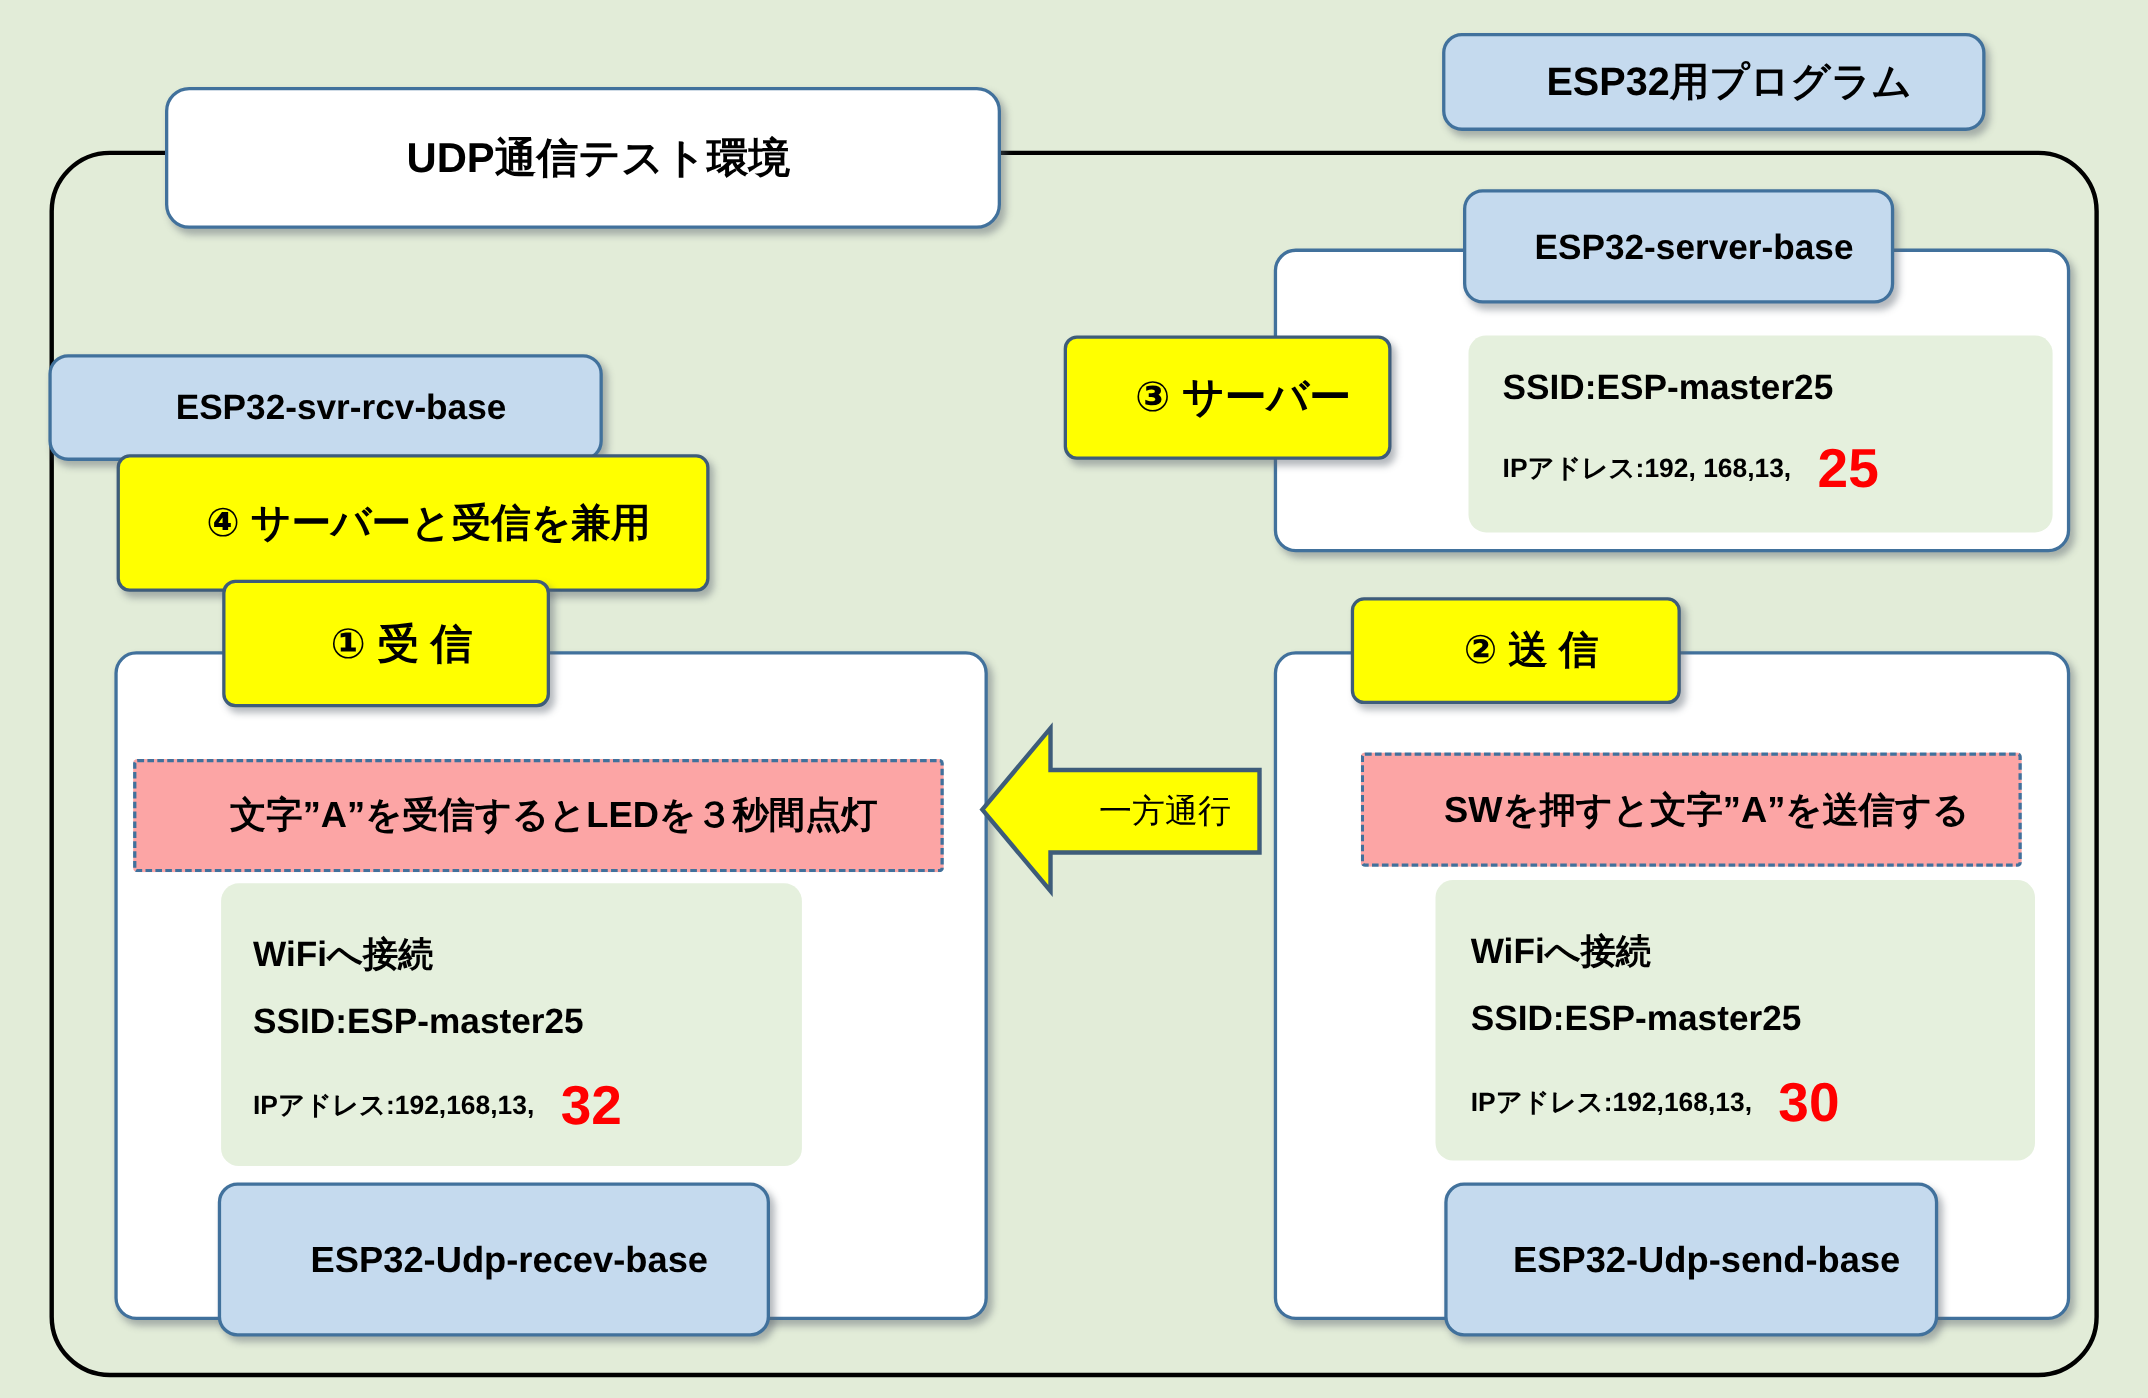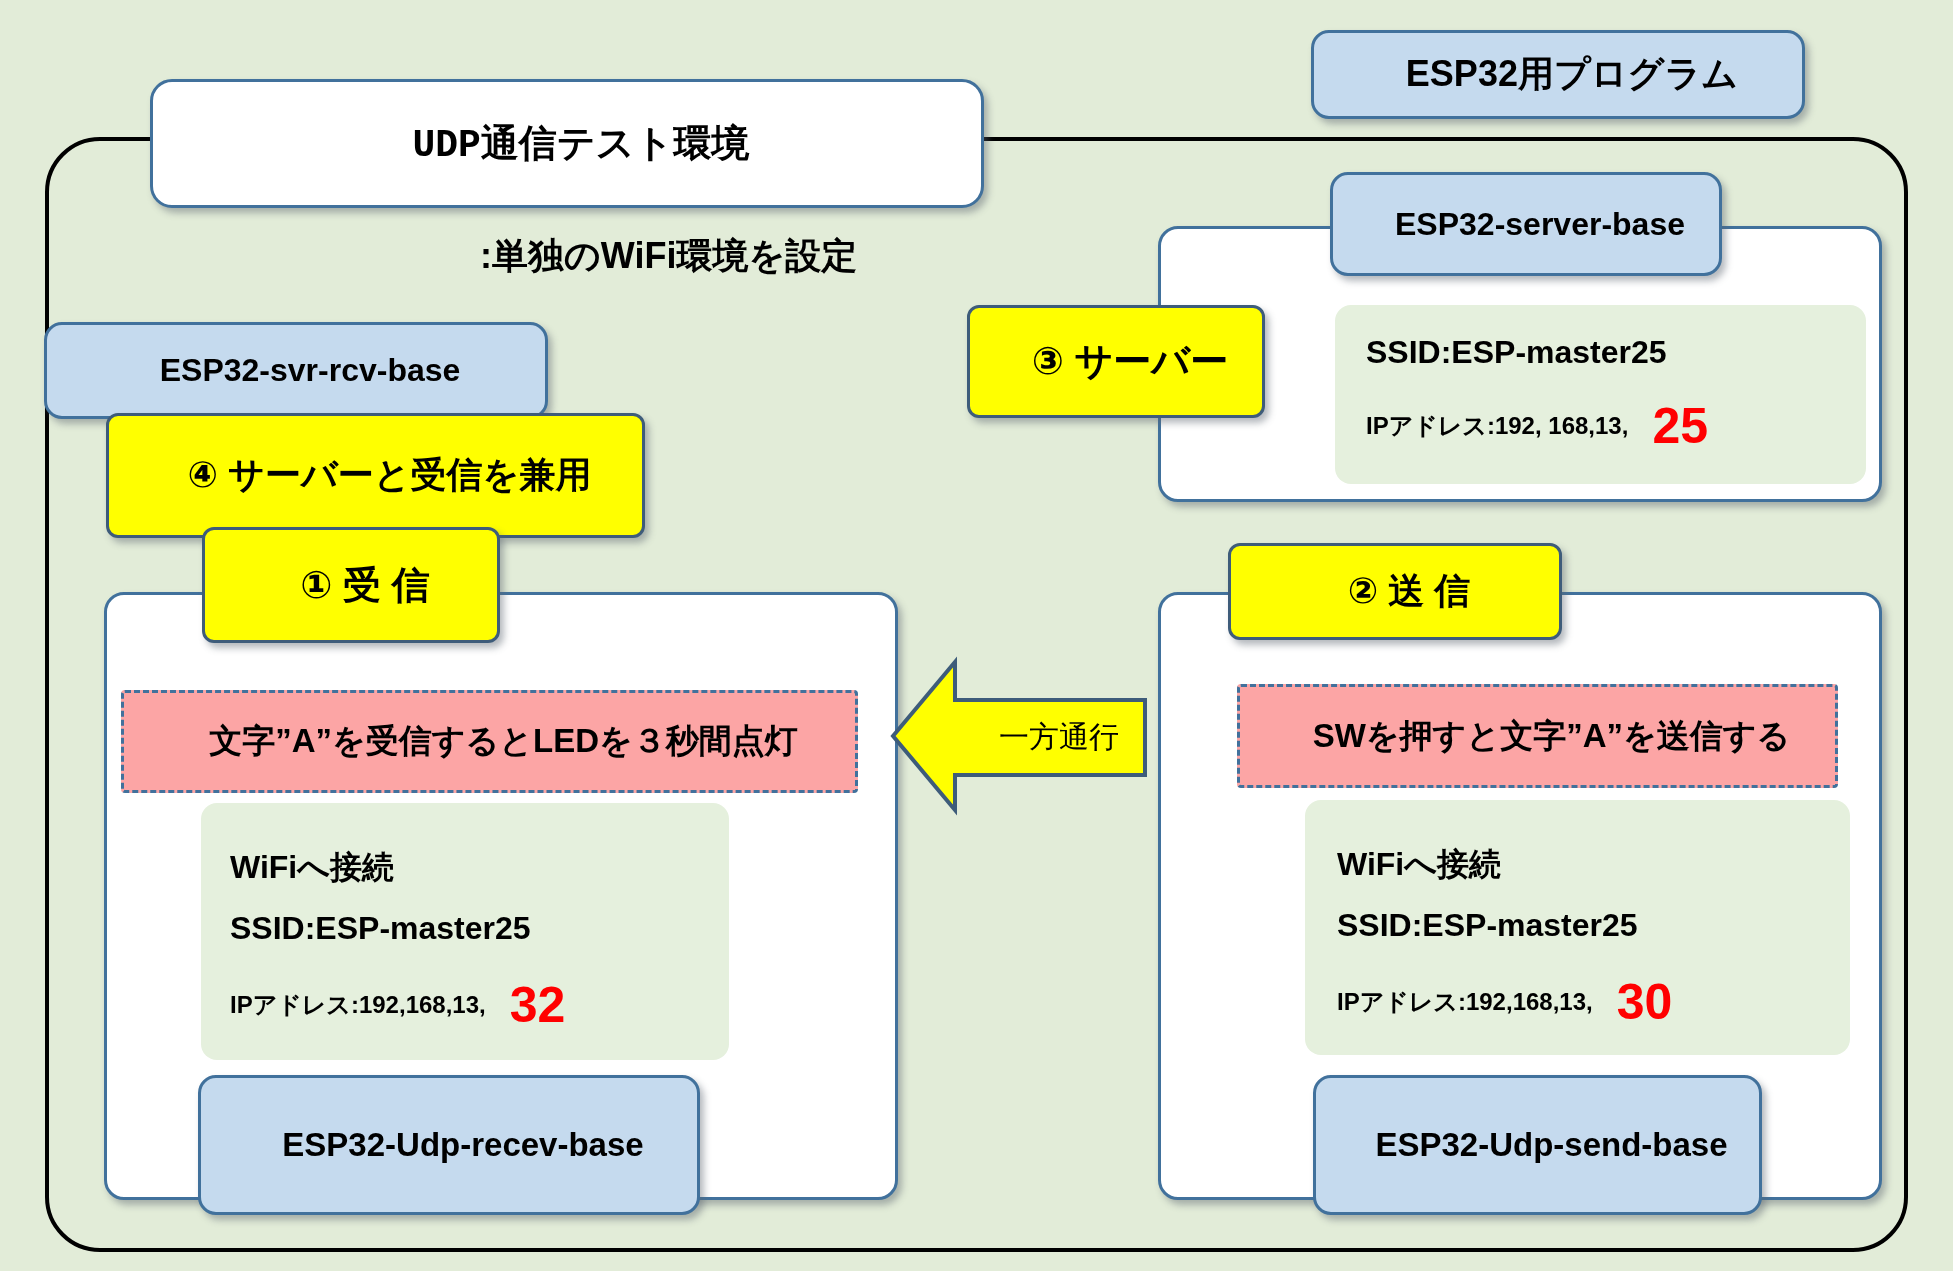--- a/index.html
+++ b/index.html
@@ -35,25 +35,24 @@
 <body>
 
 <div id="canvas">
 
   <div class="abs frame"></div>
 
   <div class="abs bluebox shadow center" style="left:1311px;top:30px;width:494px;height:89px;">
     <span class="jp-bold" style="font-size:36px;">ESP32用プログラム</span>
   </div>
 
-  <div class="abs shadow center" style="left:150px;top:79px;width:834px;height:129px;background:#fff;border:3px solid #41719c;border-radius:22px;z-index:12;font-family:Liberation Mono, monospace;">
+  <div class="abs shadow center" style="left:150px;top:79px;width:760px;height:129px;background:#fff;border:3px solid #41719c;border-radius:22px;z-index:12;">
     <span class="jp-bold" style="font-size:38px;">UDP通信テスト環境</span>
   </div>
 
-  <div class="abs jp-bold" style="left:480px;top:232px;width:560px;height:48px;font-size:36px;z-index:4;">:単独のWiFi環境を設定</div>
 
   <div class="abs whitebox shadow" style="left:1158px;top:226px;width:724px;height:276px;"></div>
 
   <div class="abs bluebox shadow center" style="left:1330px;top:172px;width:392px;height:104px;">
     <span class="jp-bold" style="font-size:32px;">ESP32-server-base</span>
   </div>
 
   <div class="abs greenbox" style="left:1335px;top:305px;width:531px;height:179px;"></div>
   <div class="abs green-line" style="left:1366px;top:334px;">SSID:ESP-master25</div>
   <div class="abs ip-row" style="left:1366px;top:398px;height:56px;">
@@ -88,21 +87,21 @@
   <div class="abs green-line" style="left:230px;top:910px;">SSID:ESP-master25</div>
   <div class="abs ip-row" style="left:230px;top:974px;height:62px;">
     <span class="prefix">IPアドレス:192,168,13,</span>
     <span class="red-num octet">32</span>
   </div>
 
   <div class="abs bluebox shadow center" style="left:198px;top:1075px;width:502px;height:140px;">
     <span class="jp-bold" style="font-size:33px;">ESP32-Udp-recev-base</span>
   </div>
 
-  <div class="abs yellowbox shadow center" style="left:1228px;top:543px;width:334px;height:97px;z-index:13;">
+  <div class="abs yellowbox shadow center" style="left:1228px;top:543px;width:300px;height:97px;z-index:13;">
     <span class="jp-bold" style="font-size:36px;">② 送 信</span>
   </div>
 
   <div class="abs whitebox shadow" style="left:1158px;top:592px;width:724px;height:608px;"></div>
 
   <div class="abs dashedbox center" style="left:1237px;top:684px;width:601px;height:104px;">
     <span class="jp-bold" style="font-size:33px;">SWを押すと文字”A”を送信する</span>
   </div>
 
   <div class="abs greenbox" style="left:1305px;top:800px;width:545px;height:255px;"></div>

